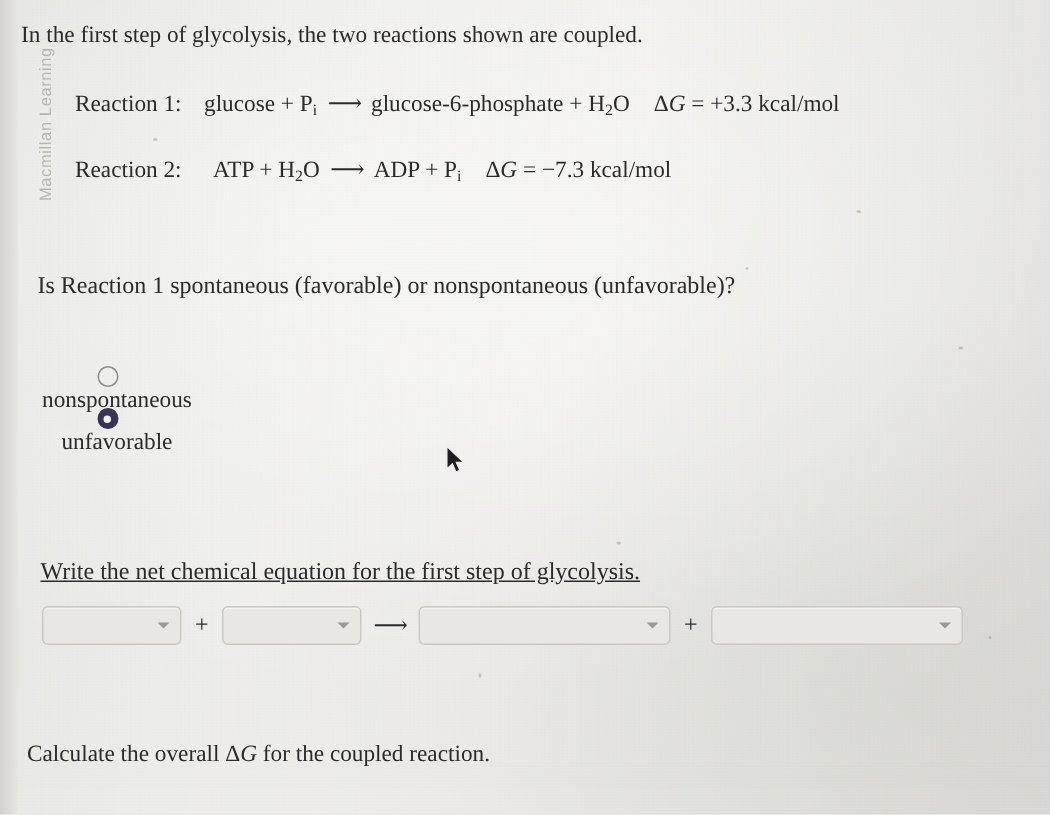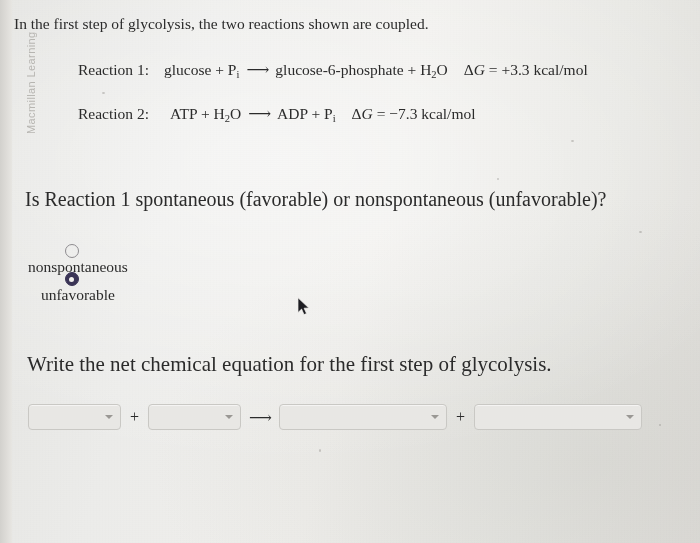--- a/index.html
+++ b/index.html
@@ -73,21 +73,21 @@
   }
 
   .reaction-row {
     font-size: 15.5px;
     line-height: 21px;
     white-space: nowrap;
   }
   .rxn1 { left: 50px; top: 59px; }
   .rxn2 { left: 50px; top: 103px; }
 
-  .rxn-label { display: inline-block; margin-left: 28px; }
+  .rxn-label { display: inline-block; }
   .rxn1 .rxn-label { width: 86px; }
   .rxn2 .rxn-label { width: 92px; }
 
   .eq { display: inline-block; }
   .arrow-long {
     display: inline-block;
     padding: 0 7px;
     letter-spacing: -1px;
     font-size: 16px;
   }
@@ -98,22 +98,22 @@
   }
   .dg {
     display: inline-block;
     margin-left: 16px;
     white-space: nowrap;
   }
   .dg-italic { font-style: italic; }
 
   .q-spont {
     left: 25px;
-    top: 188px;
-    font-size: 20px;
+    top: 182px;
+    font-size: 16px;
     white-space: nowrap;
   }
 
   .radio-group {
     left: 28px;
     top: 244px;
   }
   .radio-row {
     display: flex;
     align-items: center;
@@ -146,23 +146,24 @@
     border-radius: 50%;
     background: #f2f1ee;
   }
   .radio-label {
     font-size: 15.5px;
     line-height: 18px;
   }
 
   .q-write {
     left: 27px;
-    top: 352px;
-    font-size: 21px;
-    white-space: nowrap;
+    top: 373px;
+    font-size: 16px;
+    white-space: nowrap;
+    text-decoration: underline;
   }
 
   .eq-builder {
     left: 28px;
     top: 403px;
     display: flex;
     align-items: center;
     height: 28px;
   }
   .select-box {
@@ -297,18 +298,19 @@
       <span class="select-value"></span>
       <span class="caret"></span>
     </div>
     <span class="plus-sign">+</span>
     <div class="select-box large">
       <span class="select-value"></span>
       <span class="caret"></span>
     </div>
   </div>
 
+  <div class="abs q-calc"><span>Calculate the overall </span><span>Δ</span><span class="dg-italic">G</span><span> for the coupled reaction.</span></div>
 
   <svg class="cursor" viewBox="0 0 13 19">
     <path d="M1 0.8 L1 15.5 L4.6 12.1 L7.0 17.6 L9.5 16.5 L7.1 11.2 L11.8 11.0 Z" fill="#1d1d22" stroke="#f0efec" stroke-width="0.7"></path>
   </svg>
 
 </div>
 
 </body></html>

